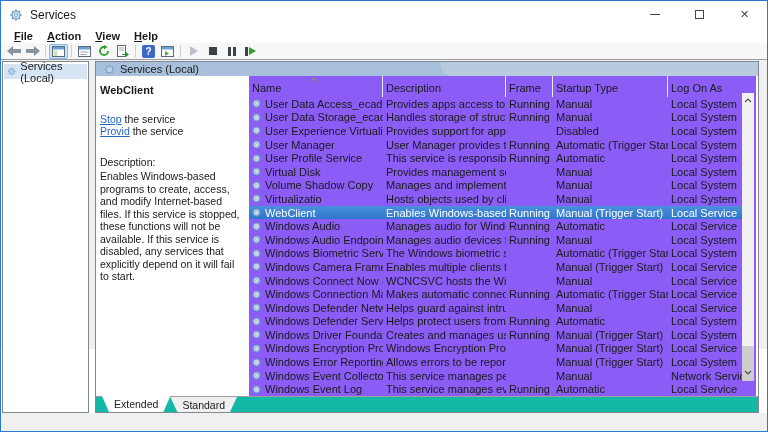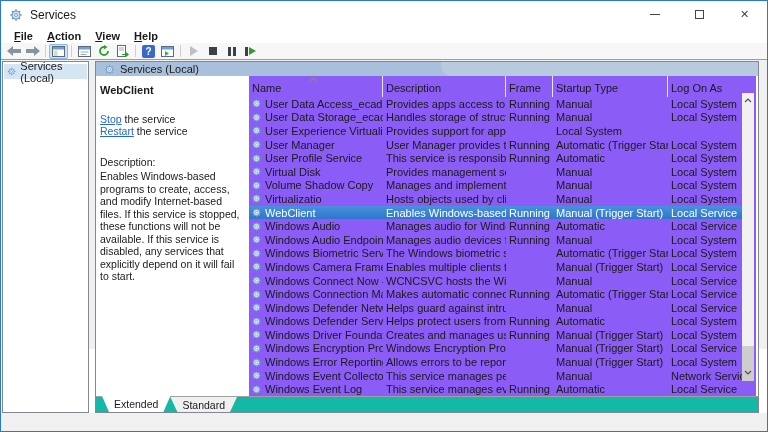--- a/index.html
+++ b/index.html
@@ -247,21 +247,21 @@
               <use href="#gear-sym"></use>
             </svg>
           <span>Services (Local)</span>
         </div>
       </div>
 
       <div class="detail-pane">
         <div class="detail-title">WebClient</div>
         <div class="detail-links">
           <div><a href="#">Stop</a><span> the service</span></div>
-          <div><a href="#">Restart</a><span> the service</span></div>
+          <div><a href="#">Provid</a><span> the service</span></div>
         </div>
         <div class="detail-desc-label">Description:</div>
         <div class="detail-desc">Enables Windows-based programs to create, access, and modify Internet-based files. If this service is stopped, these functions will not be available. If this service is disabled, any services that explicitly depend on it will fail to start.</div>
       </div>
 
       <div class="list-pane">
         <div class="list-header">
           <div class="hcell">Name</div>
           <div class="hcell">Description</div>
           <div class="hcell">Frame</div>
@@ -298,20 +298,21 @@
   </div>
             <div class="row">
     <div class="cell c-name">
       <svg class="gear10" viewBox="0 0 16 16" width="10" height="10">
                   <use href="#gear-sym"></use>
                 </svg>
       <span>User Experience Virtualizatio...</span>
     </div>
     <div class="cell c-desc">Provides support for applica...</div>
     <div class="cell c-status"></div>
+    <div class="cell c-startup">Disabled</div>
     <div class="cell c-logon">Local System</div>
   </div>
             <div class="row">
     <div class="cell c-name">
       <svg class="gear10" viewBox="0 0 16 16" width="10" height="10">
                   <use href="#gear-sym"></use>
                 </svg>
       <span>User Manager</span>
     </div>
     <div class="cell c-desc">User Manager provides the r...</div>

